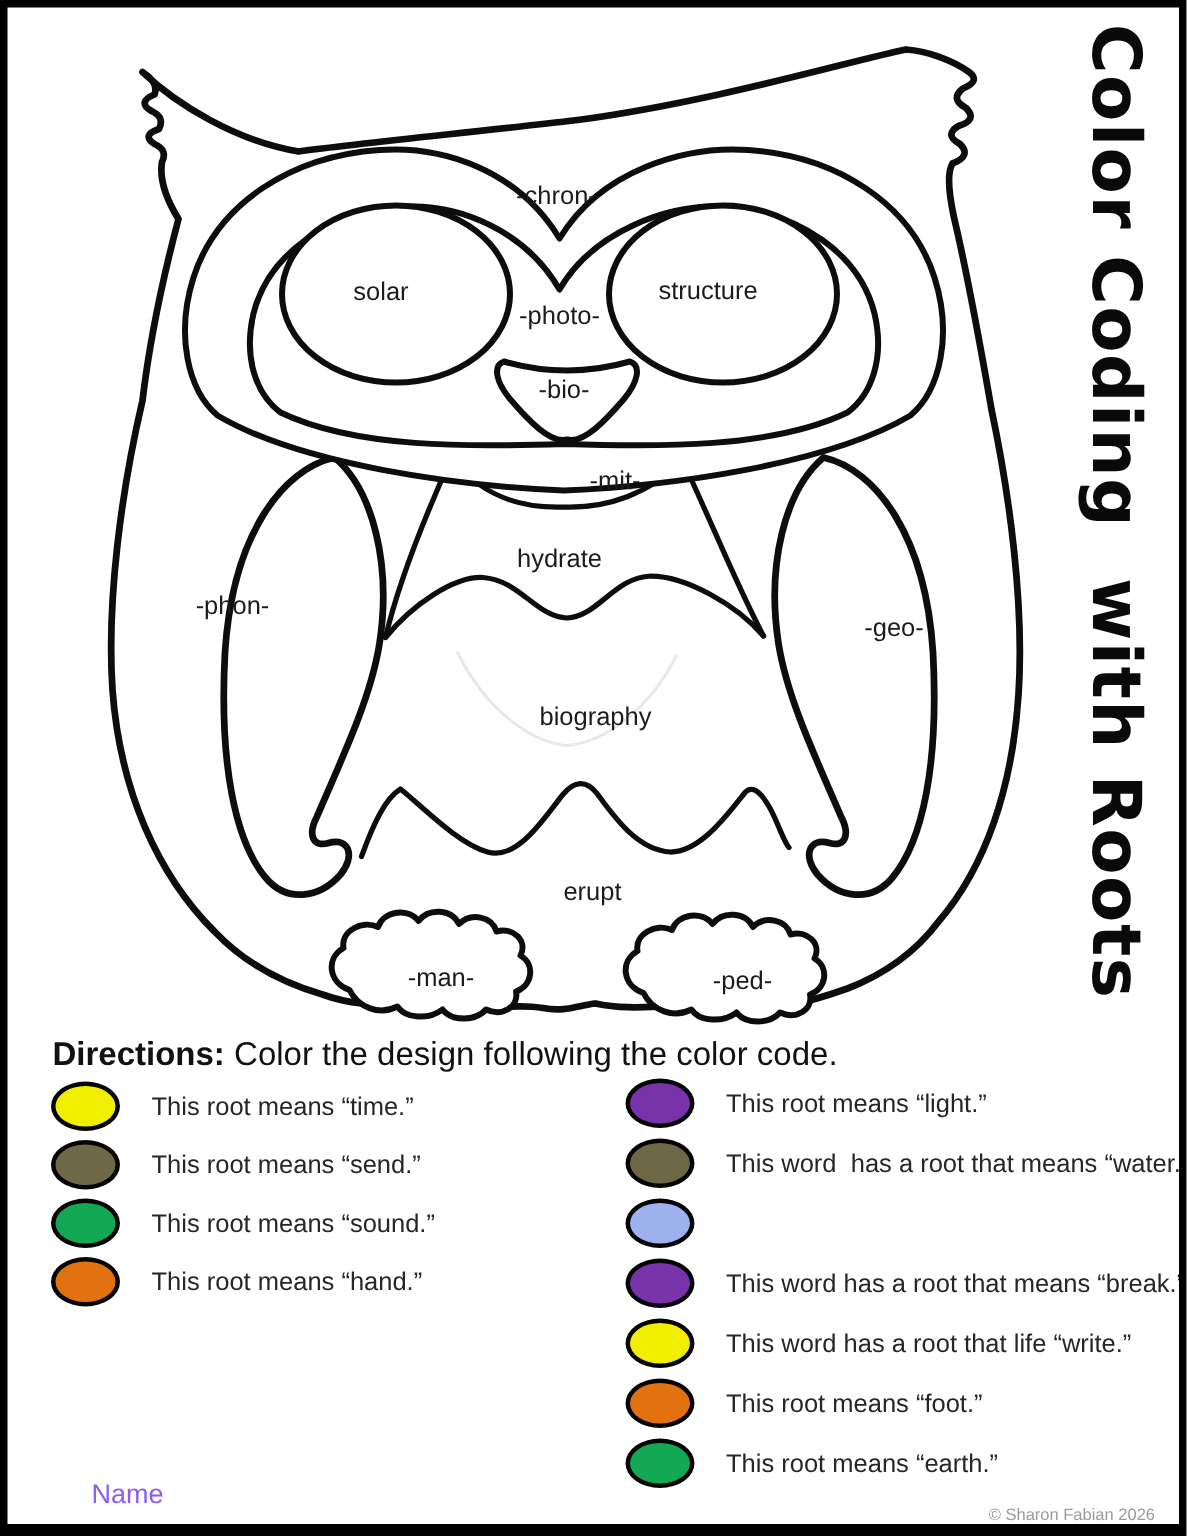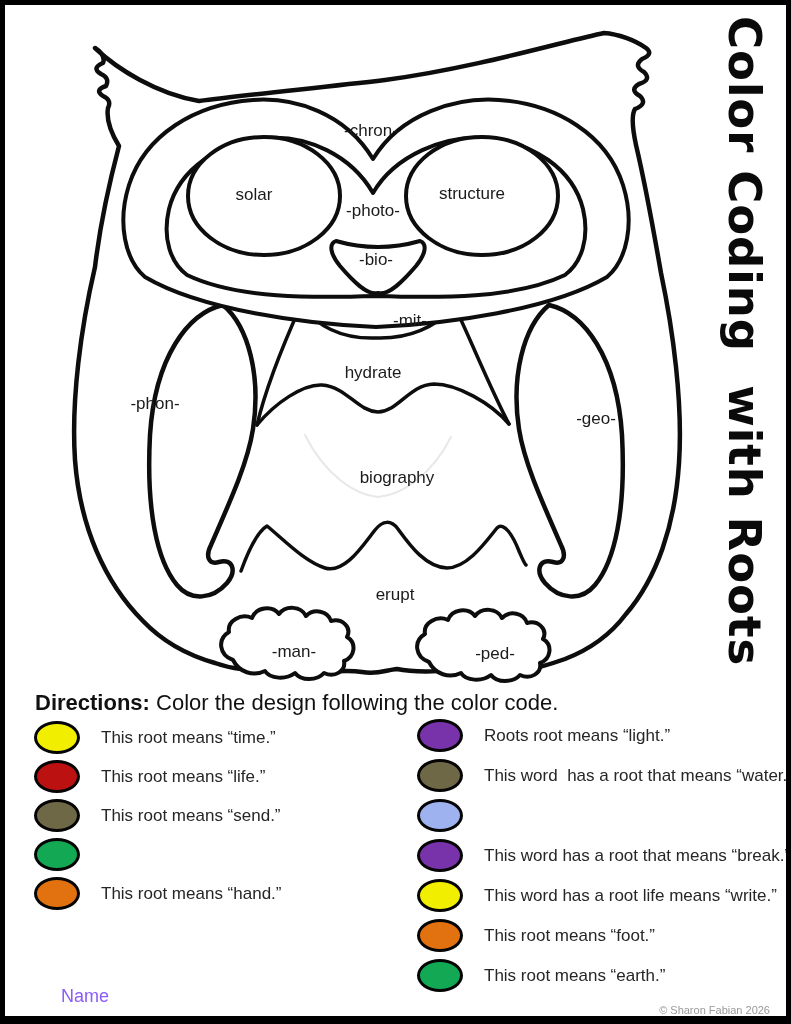--- a/index.html
+++ b/index.html
@@ -189,55 +189,52 @@
   <div class="vtitle">Color Coding  with Roots</div>
 
   <div class="directions"><b>Directions:</b><span> Color the design following the color code.</span></div>
 
   <div class="legend-col left">
     <div class="lrow">
       <span class="swatch" style="background: rgb(242, 238, 0);"></span>
       <span class="ltext">This root means “time.”</span>
     </div>
     <div class="lrow">
-      <span class="swatch" style="background: rgb(187, 17, 17);"></span>
-      <span class="ltext">This root means “life.”</span>
-    </div>
-    <div class="lrow">
       <span class="swatch" style="background: rgb(111, 104, 70);"></span>
       <span class="ltext">This root means “send.”</span>
     </div>
     <div class="lrow">
       <span class="swatch" style="background: rgb(18, 168, 84);"></span>
+      <span class="ltext">This root means “sound.”</span>
     </div>
     <div class="lrow">
       <span class="swatch" style="background: rgb(225, 114, 15);"></span>
       <span class="ltext">This root means “hand.”</span>
     </div>
   </div>
 
   <div class="legend-col right">
     <div class="lrow">
       <span class="swatch" style="background: rgb(120, 51, 171);"></span>
-      <span class="ltext">Roots root means “light.”</span>
+      <span class="ltext">This root means “light.”</span>
     </div>
     <div class="lrow">
       <span class="swatch" style="background: rgb(111, 104, 70);"></span>
       <span class="ltext">This word  has a root that means “water.”</span>
     </div>
     <div class="lrow">
       <span class="swatch" style="background: rgb(157, 178, 239);"></span>
     </div>
     <div class="lrow">
       <span class="swatch" style="background: rgb(120, 51, 171);"></span>
       <span class="ltext">This word has a root that means “break.”</span>
     </div>
     <div class="lrow">
       <span class="swatch" style="background: rgb(242, 238, 0);"></span>
-      <span class="ltext">This word has a root life means “write.”</span>
+      <span class="ltext">This word has a root that life “write.”</span>
     </div>
     <div class="lrow">
       <span class="swatch" style="background: rgb(225, 114, 15);"></span>
       <span class="ltext">This root means “foot.”</span>
     </div>
     <div class="lrow">
       <span class="swatch" style="background: rgb(18, 168, 84);"></span>
       <span class="ltext">This root means “earth.”</span>
     </div>
   </div>

